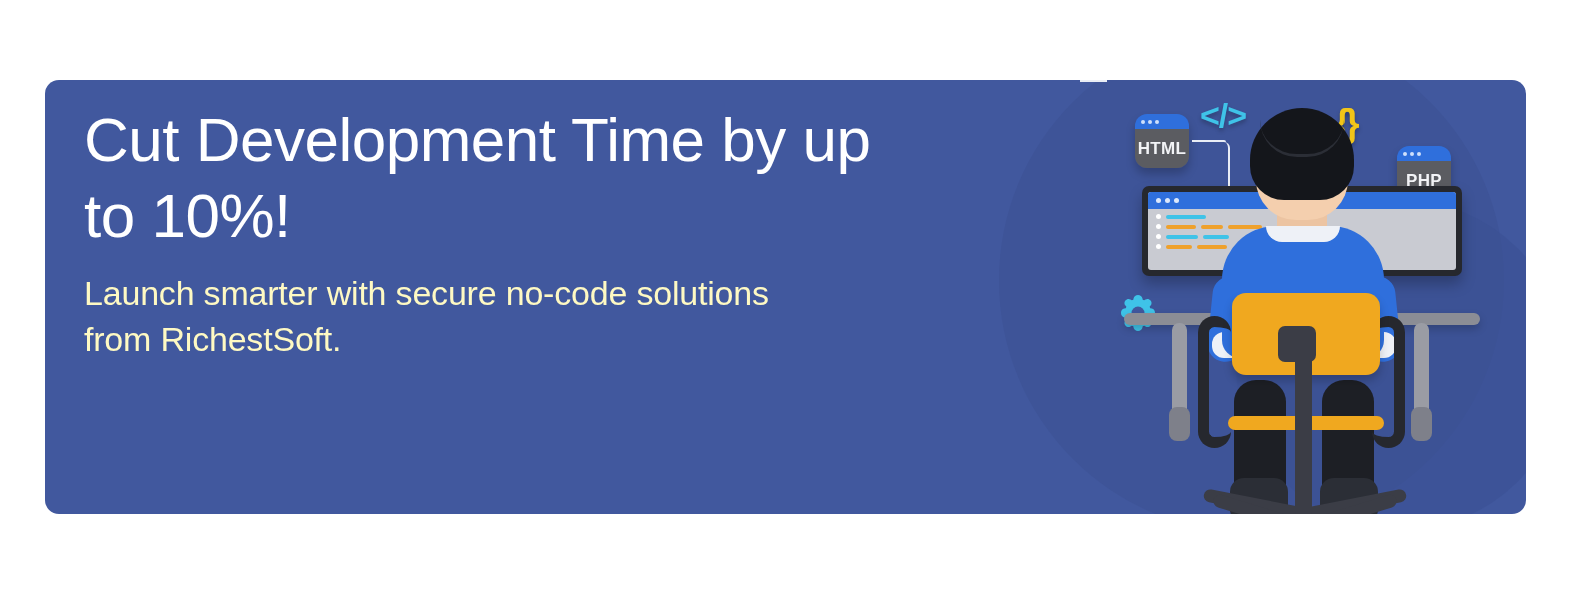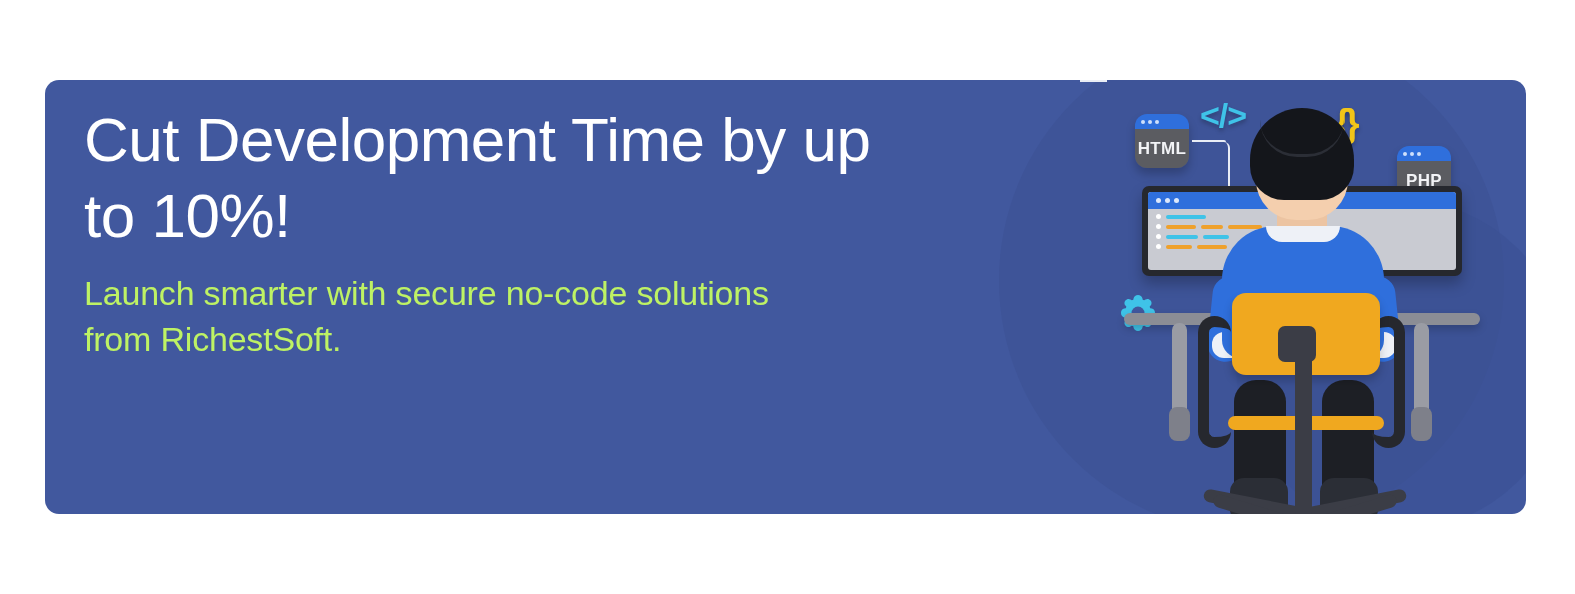--- a/index.html
+++ b/index.html
@@ -68,21 +68,21 @@
     margin: 0;
     color: #ffffff;
     font-size: 62px;
     line-height: 76px;
     font-weight: 500;
     letter-spacing: -0.5px;
     white-space: pre-line;
   }
   .subhead {
     margin: 16px 0 0 0;
-    color: #bef264;
+    color: #fef9c3;
     font-size: 34px;
     line-height: 46px;
     font-weight: 400;
     letter-spacing: -0.2px;
     white-space: pre-line;
   }
   .cta {
     display: inline-block;
     margin-top: 22px;
     padding: 9px 22px 11px 22px;

